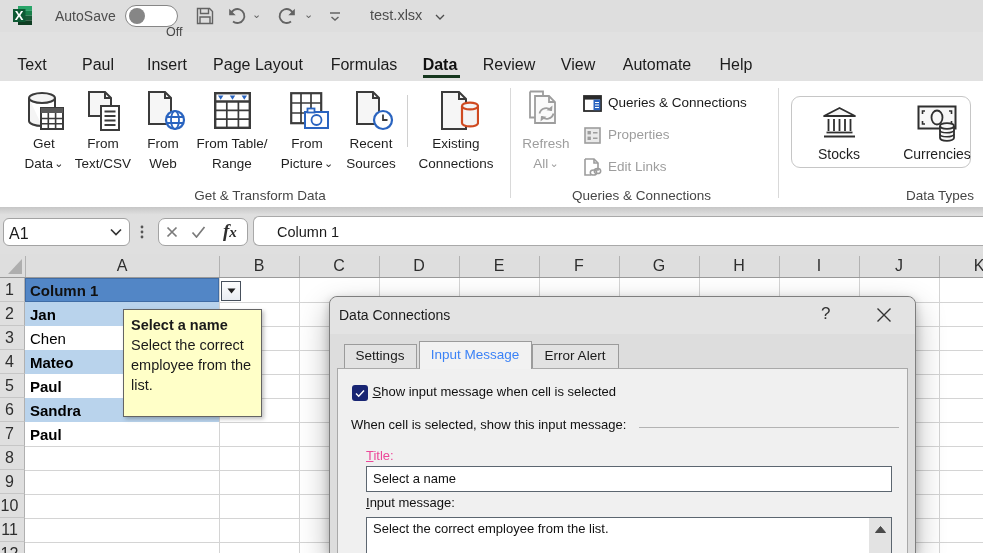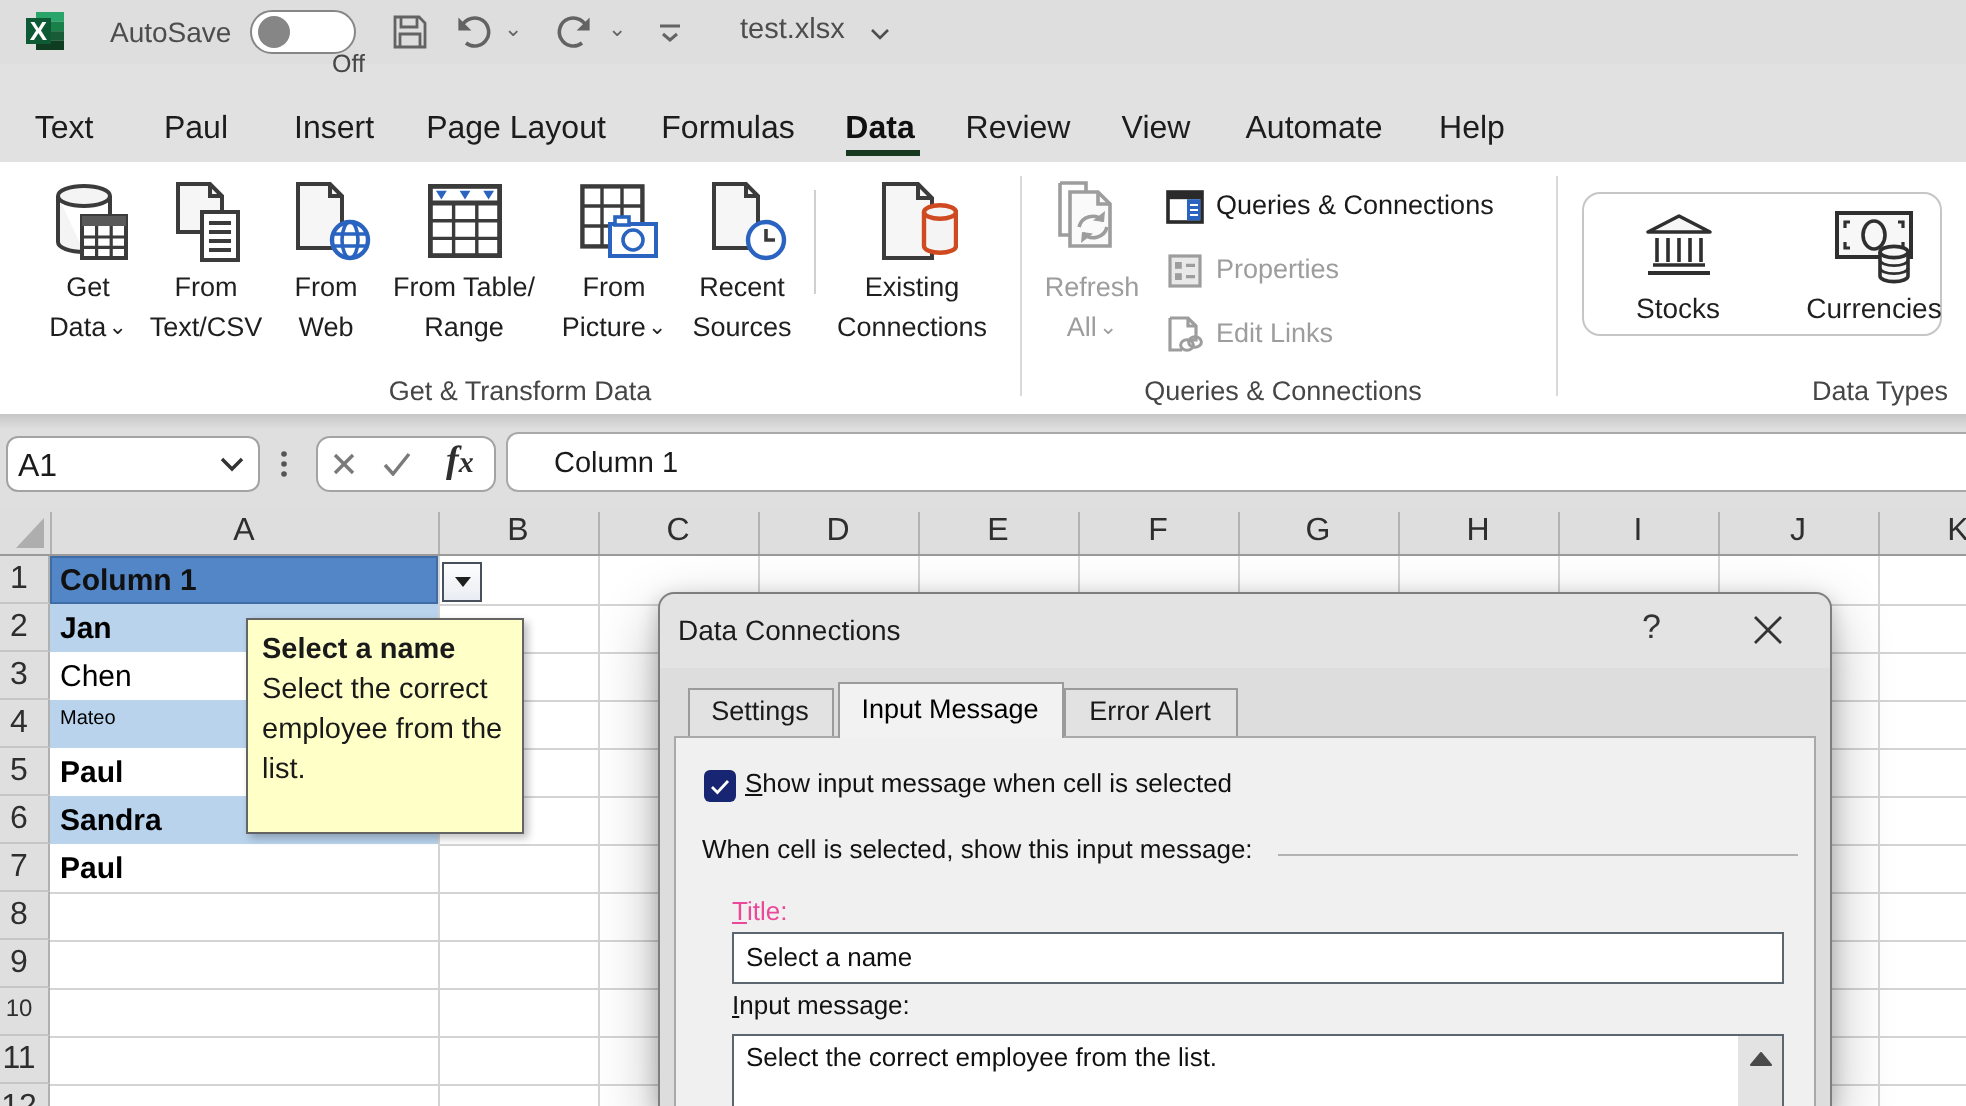--- a/index.html
+++ b/index.html
@@ -227,21 +227,21 @@
 <div class="abs" style="left:9.5px;top:377px;transform:translateX(-50%);font-size:16px;color:#2e2e2e;">5</div>
 <div class="abs" style="left:0;top:398px;width:25px;height:24px;background:#dfdfdf;border-right:1px solid #b0b0b0;border-bottom:1px solid #c6c6c6;"></div>
 <div class="abs" style="left:9.5px;top:401px;transform:translateX(-50%);font-size:16px;color:#2e2e2e;">6</div>
 <div class="abs" style="left:0;top:422px;width:25px;height:24px;background:#dfdfdf;border-right:1px solid #b0b0b0;border-bottom:1px solid #c6c6c6;"></div>
 <div class="abs" style="left:9.5px;top:425px;transform:translateX(-50%);font-size:16px;color:#2e2e2e;">7</div>
 <div class="abs" style="left:0;top:446px;width:25px;height:24px;background:#dfdfdf;border-right:1px solid #b0b0b0;border-bottom:1px solid #c6c6c6;"></div>
 <div class="abs" style="left:9.5px;top:449px;transform:translateX(-50%);font-size:16px;color:#2e2e2e;">8</div>
 <div class="abs" style="left:0;top:470px;width:25px;height:24px;background:#dfdfdf;border-right:1px solid #b0b0b0;border-bottom:1px solid #c6c6c6;"></div>
 <div class="abs" style="left:9.5px;top:473px;transform:translateX(-50%);font-size:16px;color:#2e2e2e;">9</div>
 <div class="abs" style="left:0;top:494px;width:25px;height:24px;background:#dfdfdf;border-right:1px solid #b0b0b0;border-bottom:1px solid #c6c6c6;"></div>
-<div class="abs" style="left:9.5px;top:497px;transform:translateX(-50%);font-size:12px;color:#2e2e2e;">10</div>
+<div class="abs" style="left:9.5px;top:497px;transform:translateX(-50%);font-size:16px;color:#2e2e2e;">10</div>
 <div class="abs" style="left:0;top:518px;width:25px;height:24px;background:#dfdfdf;border-right:1px solid #b0b0b0;border-bottom:1px solid #c6c6c6;"></div>
 <div class="abs" style="left:9.5px;top:521px;transform:translateX(-50%);font-size:16px;color:#2e2e2e;">11</div>
 <div class="abs" style="left:0;top:542px;width:25px;height:24px;background:#dfdfdf;border-right:1px solid #b0b0b0;border-bottom:1px solid #c6c6c6;"></div>
 <div class="abs" style="left:9.5px;top:545px;transform:translateX(-50%);font-size:16px;color:#2e2e2e;">12</div>
 <div class="abs" style="left:219px;top:278px;width:1px;height:275px;background:#d4d4d4;"></div>
 <div class="abs" style="left:299px;top:278px;width:1px;height:275px;background:#d4d4d4;"></div>
 <div class="abs" style="left:379px;top:278px;width:1px;height:275px;background:#d4d4d4;"></div>
 <div class="abs" style="left:459px;top:278px;width:1px;height:275px;background:#d4d4d4;"></div>
 <div class="abs" style="left:539px;top:278px;width:1px;height:275px;background:#d4d4d4;"></div>
 <div class="abs" style="left:619px;top:278px;width:1px;height:275px;background:#d4d4d4;"></div>
@@ -260,21 +260,21 @@
 <div class="abs" style="left:25px;top:494px;width:958px;height:1px;background:#d4d4d4;"></div>
 <div class="abs" style="left:25px;top:518px;width:958px;height:1px;background:#d4d4d4;"></div>
 <div class="abs" style="left:25px;top:542px;width:958px;height:1px;background:#d4d4d4;"></div>
 <div class="abs" style="left:25px;top:278px;width:194px;height:24px;background:#5286c6;box-shadow:inset 0 0 0 1px #3f6ca5;"></div>
 <div class="abs" style="left:30px;top:282px;font-size:15px;font-weight:bold;color:#111;">Column 1</div>
 <div class="abs" style="left:25px;top:302px;width:194px;height:24px;background:#b9d3ec;"></div>
 <div class="abs" style="left:30px;top:306px;font-size:15px;font-weight:bold;color:#000;">Jan</div>
 <div class="abs" style="left:25px;top:326px;width:194px;height:24px;background:#ffffff;"></div>
 <div class="abs" style="left:30px;top:330px;font-size:15px;font-weight:normal;color:#000;">Chen</div>
 <div class="abs" style="left:25px;top:350px;width:194px;height:24px;background:#b9d3ec;"></div>
-<div class="abs" style="left:30px;top:354px;font-size:10px;font-weight:normal;color:#000;">Mateo</div>
+<div class="abs" style="left:30px;top:354px;font-size:15px;font-weight:bold;color:#000;">Mateo</div>
 <div class="abs" style="left:25px;top:374px;width:194px;height:24px;background:#ffffff;"></div>
 <div class="abs" style="left:30px;top:378px;font-size:15px;font-weight:bold;color:#000;">Paul</div>
 <div class="abs" style="left:25px;top:398px;width:194px;height:24px;background:#b9d3ec;"></div>
 <div class="abs" style="left:30px;top:402px;font-size:15px;font-weight:bold;color:#000;">Sandra</div>
 <div class="abs" style="left:25px;top:422px;width:194px;height:24px;background:#ffffff;"></div>
 <div class="abs" style="left:30px;top:426px;font-size:15px;font-weight:bold;color:#000;">Paul</div>
 <div class="abs" style="left:220.5px;top:280.5px;width:20px;height:20px;background:linear-gradient(#fdfdfd,#e9edf3);border:1.5px solid #47505c;"></div>
 <svg class="abs" style="left:226.5px;top:288px;" width="9" height="6" viewBox="0 0 9 6">
     <path d="M0.5,0.5 h8 l-4,5 z" fill="#1f1f1f"></path>
   </svg>
@@ -286,21 +286,21 @@
 <div class="abs" style="left:821px;top:304px;font-size:17px;color:#333;">?</div>
 <svg class="abs" style="left:876px;top:307px;" width="16" height="16" viewBox="0 0 16 16" stroke="#333" stroke-width="1.4">
 <path d="M1.5,1.5 L14.5,14.5 M14.5,1.5 L1.5,14.5"></path>
 </svg>
 <div class="abs" style="left:337px;top:368px;width:571px;height:186px;background:#f0f0f0;border:1px solid #a9a9a9;border-bottom:none;"></div>
 <div class="abs" style="left:343.5px;top:344px;width:73px;height:24px;background:#e2e2e2;border:1px solid #9b9b9b;border-bottom:none;"></div>
 <div class="abs" style="left:380px;top:348px;transform:translateX(-50%);font-size:13.5px;color:#1a1a1a;">Settings</div>
 <div class="abs" style="left:531.5px;top:344px;width:87px;height:24px;background:#e2e2e2;border:1px solid #9b9b9b;border-bottom:none;"></div>
 <div class="abs" style="left:575px;top:348px;transform:translateX(-50%);font-size:13.5px;color:#1a1a1a;white-space:nowrap;">Error Alert</div>
 <div class="abs" style="left:418.5px;top:341px;width:113px;height:28px;background:#f2f2f2;border:1px solid #9b9b9b;border-bottom:none;z-index:3;"></div>
-<div class="abs" style="left:475px;top:347px;transform:translateX(-50%);font-size:13.5px;color:#000000;white-space:nowrap;z-index:4;">Input Message</div>
+<div class="abs" style="left:475px;top:347px;transform:translateX(-50%);font-size:13.5px;color:#3b82f6;white-space:nowrap;z-index:4;">Input Message</div>
 <div class="abs" style="left:352px;top:385px;width:15.5px;height:15.5px;background:#182573;border-radius:3px;"></div>
 <svg class="abs" style="left:355px;top:388.5px;z-index:5;" width="10" height="9" viewBox="0 0 10 9" fill="none" stroke="#fff" stroke-width="1.4">
 <path d="M1,4.5 L3.7,7.2 L9,1.5"></path>
 </svg>
 <div class="abs" style="left:372.5px;top:384px;font-size:13px;color:#111;"><u>S</u>how input message when cell is selected</div>
 <div class="abs" style="left:351px;top:416.5px;font-size:13px;color:#111;white-space:nowrap;">When cell is selected, show this input message:</div>
 <div class="abs" style="left:639px;top:427px;width:260px;height:1px;background:#b3b3b3;"></div>
 <div class="abs" style="left:366px;top:448px;font-size:13px;color:#ec4899;"><u>T</u>itle:</div>
 <div class="abs" style="left:366px;top:466px;width:526px;height:25.5px;background:#fff;border:1px solid #5c6670;"></div>
 <div class="abs" style="left:373px;top:471px;font-size:13px;color:#111;">Select a name</div>

